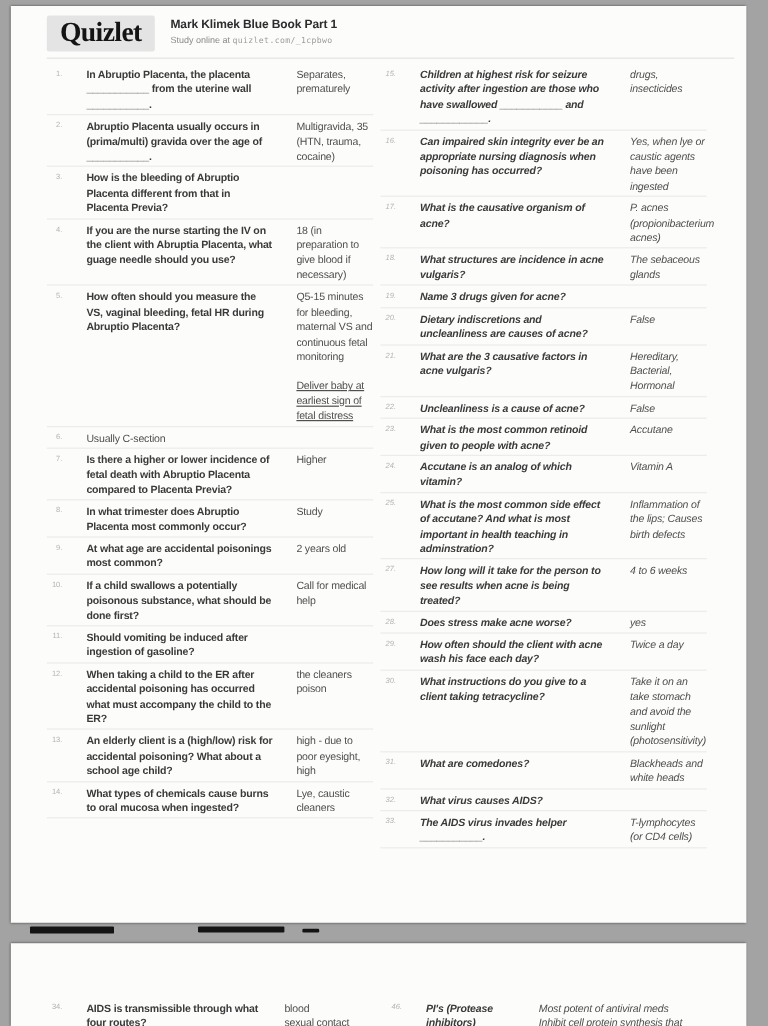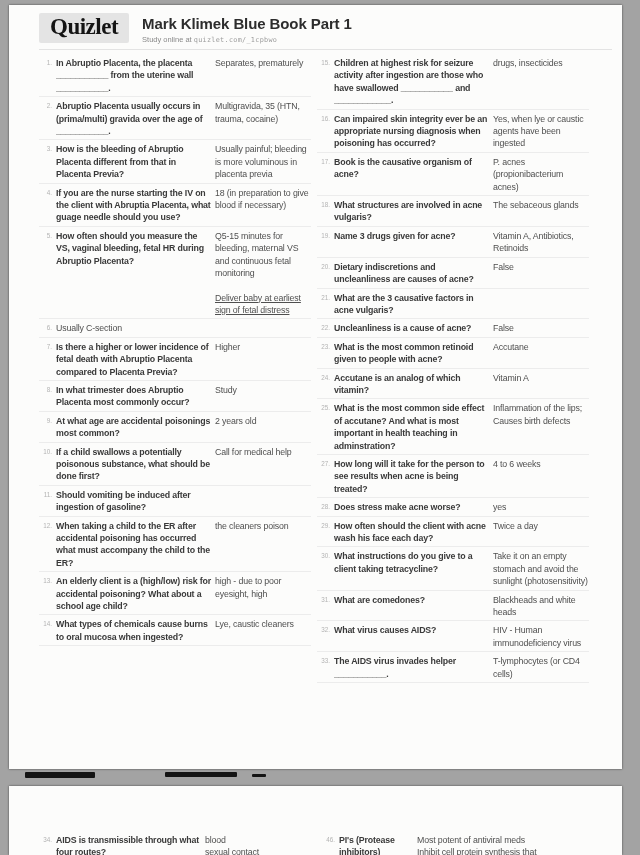--- a/index.html
+++ b/index.html
@@ -32,38 +32,38 @@
     background:#e4e4e4;border-radius:2px;
     padding:1px 11px 3px 11px;
   }
   .logo-text{
     font-family:"Liberation Serif", serif;
     font-weight:bold;font-size:23px;color:#141414;
     letter-spacing:-0.5px;
   }
   .header-text{margin-left:13px;padding-top:2px;}
   .page-title{
-    margin:0;font-size:15px;font-weight:bold;color:#2d2d2d;
+    margin:0;font-size:10px;font-weight:bold;color:#2d2d2d;
     letter-spacing:-0.1px;
   }
   .subtitle{font-size:7.5px;color:#8a8a8a;margin-top:3px;}
   .subtitle .url{
     font-family:"DejaVu Sans Mono", monospace;
     font-size:6.8px;color:#9c9c9c;letter-spacing:0.3px;
   }
   .header-divider{border-bottom:1px solid #e3e3e3;margin:5px 10px 0 30px;}
 
   
   .cols{display:flex;padding:4px 0 0 30px;}
   .col{width:272px;}
-  .col + .col{margin-left:6px;}
+  .col + .col{margin-left:6px;font-style:italic;}
   .item{
     display:grid;
     grid-template-columns:13px 155px 1fr;
-    column-gap:4px;
+    column-gap:20px;
     padding:3px 0 2px 0;
     border-bottom:1px solid #ececec;
   }
   .num{
     font-size:6.3px;color:#b3b3b3;text-align:right;
     padding-top:2px;letter-spacing:0;
   }
   .q{
     font-weight:bold;font-size:8.8px;color:#3a3a3a;
     line-height:12.4px;letter-spacing:-0.15px;
@@ -109,21 +109,20 @@
     <div class="a"><p>Separates, prematurely</p></div>
   </div>
           <div class="item">
     <span class="num">2.</span>
     <div class="q">Abruptio Placenta usually occurs in (prima/multi) gravida over the age of ___________.</div>
     <div class="a"><p>Multigravida, 35 (HTN, trauma, cocaine)</p></div>
   </div>
           <div class="item">
     <span class="num">3.</span>
     <div class="q">How is the bleeding of Abruptio Placenta different from that in Placenta Previa?</div>
-    <div class="a"><p>Usually painful; bleeding is more voluminous in placenta previa</p></div>
   </div>
           <div class="item">
     <span class="num">4.</span>
     <div class="q">If you are the nurse starting the IV on the client with Abruptia Placenta, what guage needle should you use?</div>
     <div class="a"><p>18 (in preparation to give blood if necessary)</p></div>
   </div>
           <div class="item">
     <span class="num">5.</span>
     <div class="q">How often should you measure the VS, vaginal bleeding, fetal HR during Abruptio Placenta?</div>
     <div class="a"><p>Q5-15 minutes for bleeding, maternal VS and continuous fetal monitoring</p><p>Deliver baby at earliest sign of fetal distress</p></div>
@@ -178,41 +177,41 @@
     <div class="q">Children at highest risk for seizure activity after ingestion are those who have swallowed ___________ and ____________.</div>
     <div class="a"><p>drugs, insecticides</p></div>
   </div>
           <div class="item">
     <span class="num">16.</span>
     <div class="q">Can impaired skin integrity ever be an appropriate nursing diagnosis when poisoning has occurred?</div>
     <div class="a"><p>Yes, when lye or caustic agents have been ingested</p></div>
   </div>
           <div class="item">
     <span class="num">17.</span>
-    <div class="q">Book is the causative organism of acne?</div>
+    <div class="q">What is the causative organism of acne?</div>
     <div class="a"><p>P. acnes (propionibacterium acnes)</p></div>
   </div>
           <div class="item">
     <span class="num">18.</span>
-    <div class="q">What structures are involved in acne vulgaris?</div>
+    <div class="q">What structures are incidence in acne vulgaris?</div>
     <div class="a"><p>The sebaceous glands</p></div>
   </div>
           <div class="item">
     <span class="num">19.</span>
     <div class="q">Name 3 drugs given for acne?</div>
-    <div class="a"><p>Vitamin A, Antibiotics, Retinoids</p></div>
   </div>
           <div class="item">
     <span class="num">20.</span>
     <div class="q">Dietary indiscretions and uncleanliness are causes of acne?</div>
     <div class="a"><p>False</p></div>
   </div>
           <div class="item">
     <span class="num">21.</span>
     <div class="q">What are the 3 causative factors in acne vulgaris?</div>
+    <div class="a"><p>Hereditary, Bacterial, Hormonal</p></div>
   </div>
           <div class="item">
     <span class="num">22.</span>
     <div class="q">Uncleanliness is a cause of acne?</div>
     <div class="a"><p>False</p></div>
   </div>
           <div class="item">
     <span class="num">23.</span>
     <div class="q">What is the most common retinoid given to people with acne?</div>
     <div class="a"><p>Accutane</p></div>
@@ -238,31 +237,30 @@
     <div class="a"><p>yes</p></div>
   </div>
           <div class="item">
     <span class="num">29.</span>
     <div class="q">How often should the client with acne wash his face each day?</div>
     <div class="a"><p>Twice a day</p></div>
   </div>
           <div class="item">
     <span class="num">30.</span>
     <div class="q">What instructions do you give to a client taking tetracycline?</div>
-    <div class="a"><p>Take it on an empty stomach and avoid the sunlight (photosensitivity)</p></div>
+    <div class="a"><p>Take it on an take stomach and avoid the sunlight (photosensitivity)</p></div>
   </div>
           <div class="item">
     <span class="num">31.</span>
     <div class="q">What are comedones?</div>
     <div class="a"><p>Blackheads and white heads</p></div>
   </div>
           <div class="item">
     <span class="num">32.</span>
     <div class="q">What virus causes AIDS?</div>
-    <div class="a"><p>HIV - Human immunodeficiency virus</p></div>
   </div>
           <div class="item">
     <span class="num">33.</span>
     <div class="q">The AIDS virus invades helper ___________.</div>
     <div class="a"><p>T-lymphocytes (or CD4 cells)</p></div>
   </div>
         </div>
     </div>
 
   </div>

